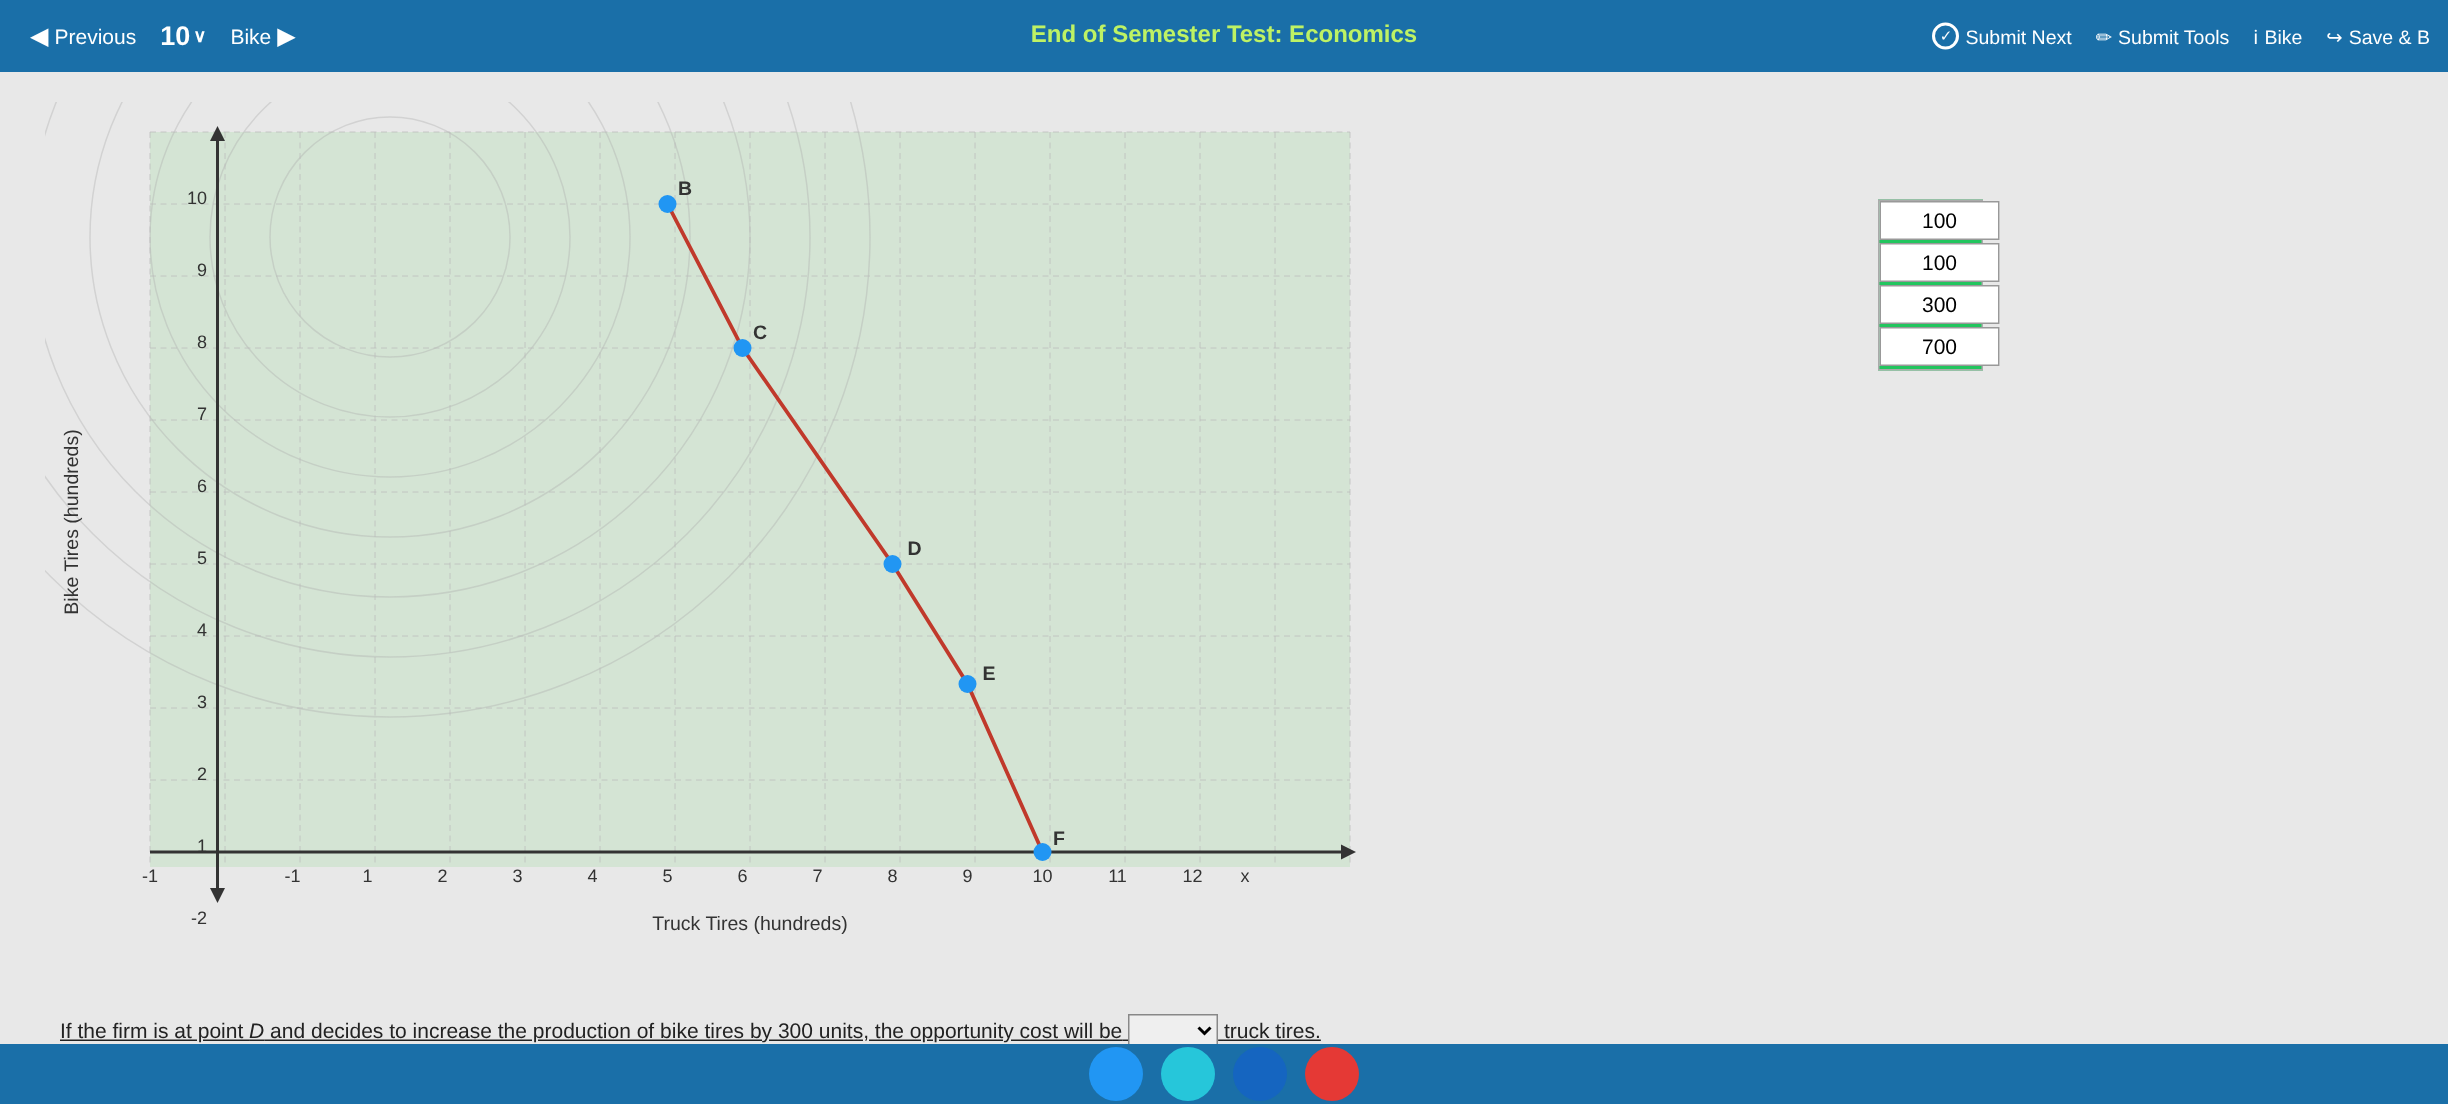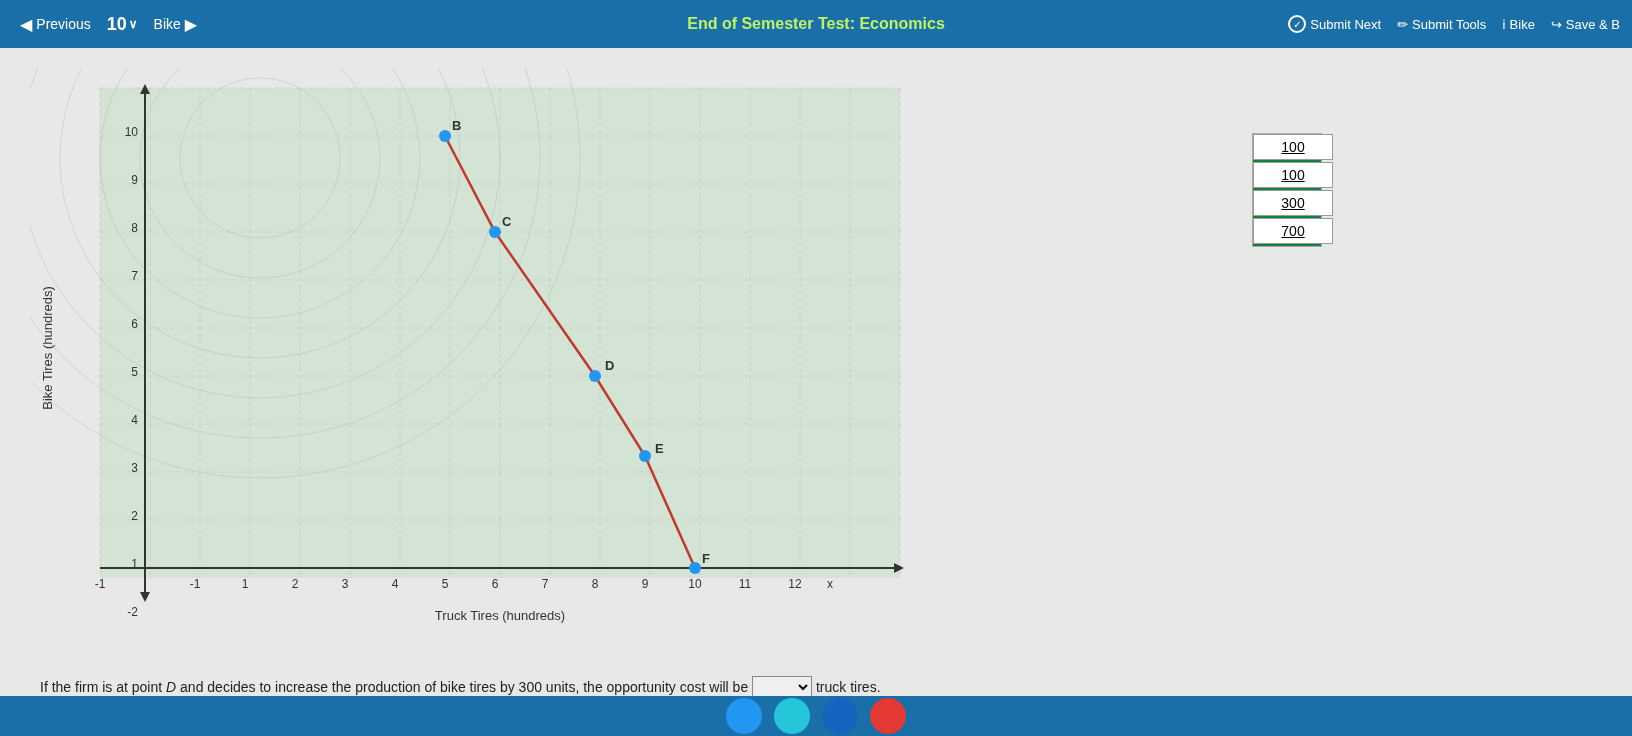--- a/index.html
+++ b/index.html
@@ -295,28 +295,28 @@
     <text x="625" y="385" font-size="13" fill="#333" font-weight="bold">E</text>
 
     <circle cx="665" cy="500" r="6" fill="#2196f3"></circle>
     <text x="672" y="495" font-size="13" fill="#333" font-weight="bold">F</text>
 
     <text transform="rotate(-90, 22, 280)" x="22" y="280" font-size="13" fill="#333" text-anchor="middle">Bike Tires (hundreds)</text>
 
     <text x="470" y="552" font-size="13" fill="#333" text-anchor="middle">Truck Tires (hundreds)</text>
   </svg>
 
-  <div style="position: absolute; top: 85px; right: 310px; background: #15803d; border: 1px solid #aaa; width: 70px; text-decoration: underline;">
+  <div style="position: absolute; top: 85px; right: 310px; background: #22c55e; border: 1px solid #aaa; width: 70px;">
     <div class="answer-box">100</div>
     <div class="answer-box">100</div>
     <div class="answer-box">300</div>
     <div class="answer-box">700</div>
   </div>
 
-  <div class="question-text" style="margin-top: 8px; margin-left: 10px;">
+  <div class="question-text" style="margin-top: 8px; margin-left: 10px; text-decoration: underline;">
     <span>If the firm is at point </span><em>D</em><span> and decides to increase the production of bike tires by 300 units, the opportunity cost will be</span>
     <select class="inline-dropdown">
       <option></option>
       <option>100</option>
       <option>200</option>
       <option>400</option>
       <option>500</option>
     </select>
     <span>truck tires.</span>
   </div>

